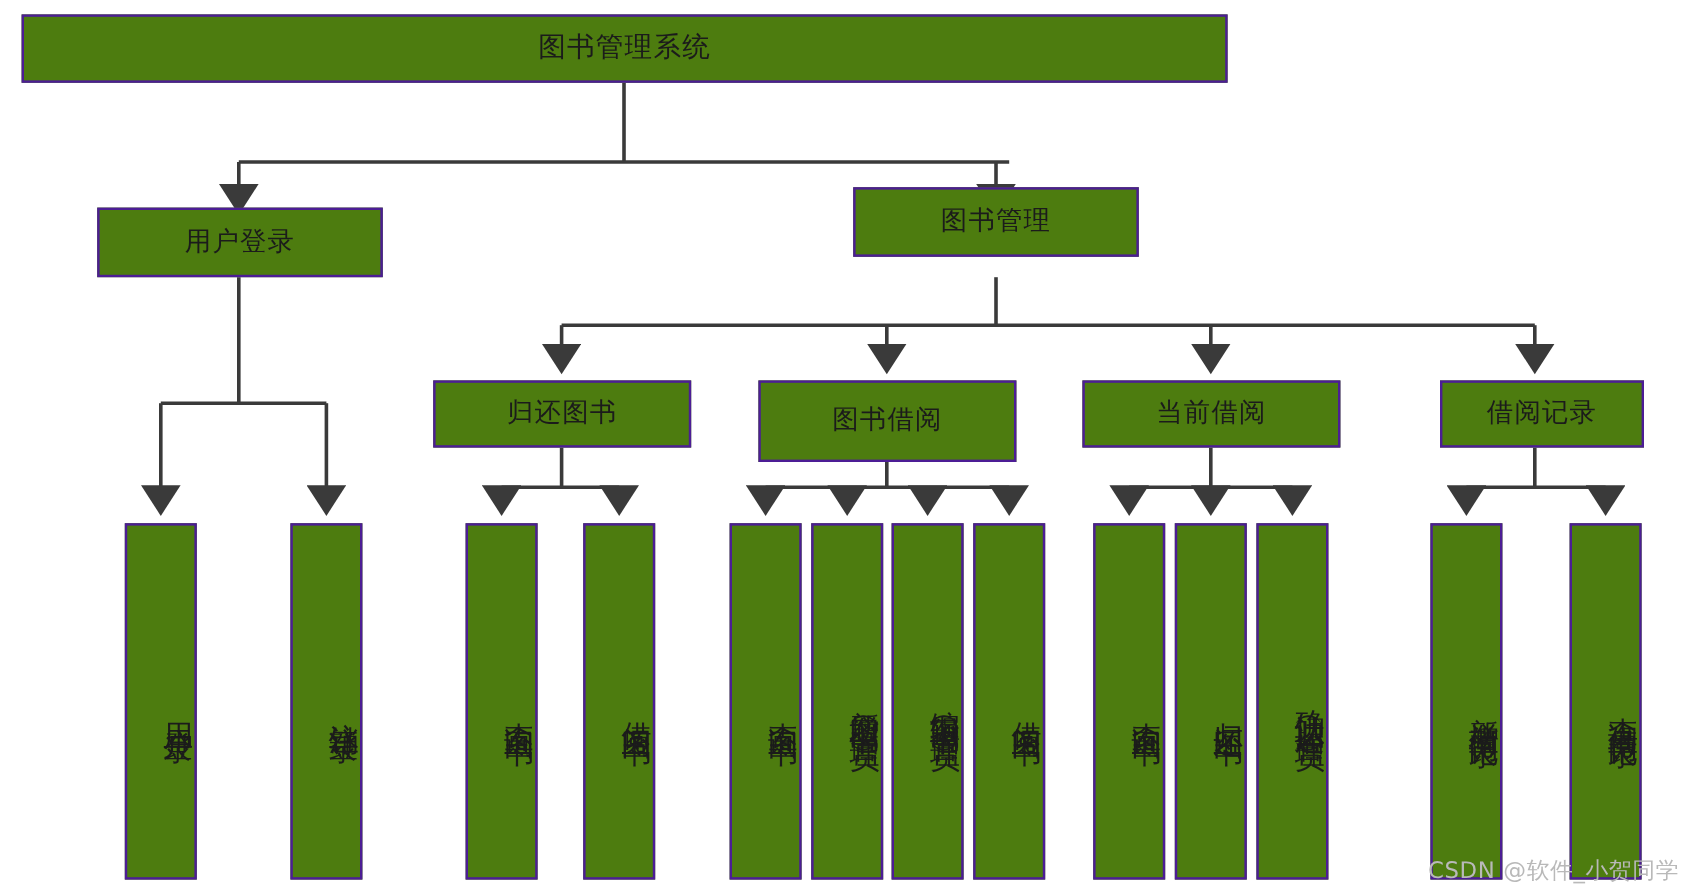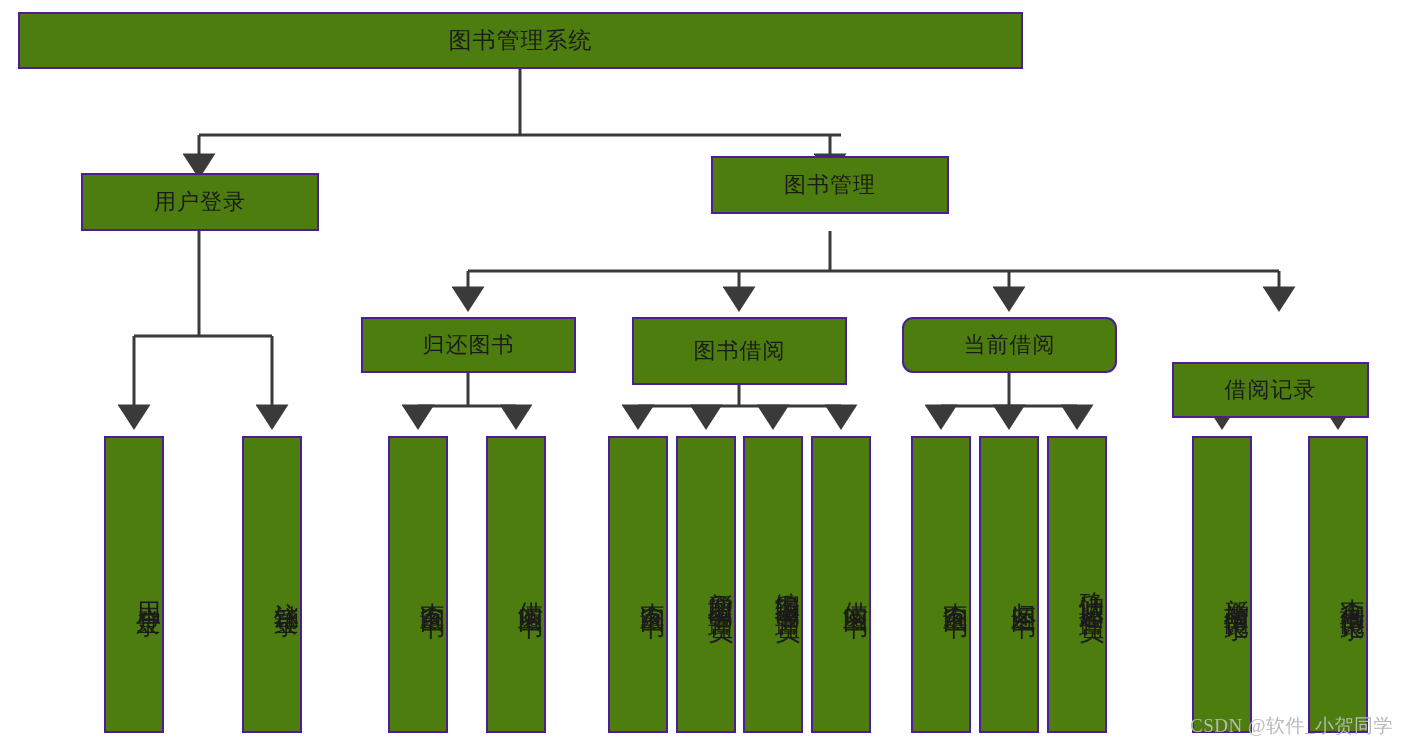--- a/index.html
+++ b/index.html
@@ -131,24 +131,24 @@
   <div class="node horiz" style="left:711px; top:156px; width:238px; height:58px;">
     <span>图书管理</span>
   </div>
 
   <div class="node horiz" style="left:361px; top:317px; width:215px; height:56px;">
     <span>归还图书</span>
   </div>
   <div class="node horiz" style="left:632px; top:317px; width:215px; height:68px;">
     <span>图书借阅</span>
   </div>
-  <div class="node horiz" style="left:902px; top:317px; width:215px; height:56px;border-radius:11px;">
+  <div class="node horiz" style="left:902px; top:317px; width:215px; height:56px;">
     <span>当前借阅</span>
   </div>
-  <div class="node horiz" style="left:1172px; top:317px; width:197px; height:56px;margin-top:45px;">
+  <div class="node horiz" style="left:1200px; top:317px; width:170px; height:56px;">
     <span>借阅记录</span>
   </div>
 
   <div class="node vert" style="left:104px; top:436px; width:60px; height:297px;">
     <span class="vtext">用户登录</span>
   </div>
   <div class="node vert" style="left:242px; top:436px; width:60px; height:297px;">
     <span class="vtext">注销登录</span>
   </div>
 
@@ -182,17 +182,17 @@
     <span class="vtext">确认归还（管理员）</span>
   </div>
 
   <div class="node vert" style="left:1192px; top:436px; width:60px; height:297px;">
     <span class="vtext">新增借阅记录</span>
   </div>
   <div class="node vert" style="left:1308px; top:436px; width:60px; height:297px;">
     <span class="vtext">查询借阅记录</span>
   </div>
 
-  <div class="watermark" style="left:1190px; top:713px;font-family:Liberation Serif, serif;">
+  <div class="watermark" style="left:1190px; top:713px;">
     <span>CSDN @软件_小贺同学</span>
   </div>
 
 </div>
 
 </body></html>

